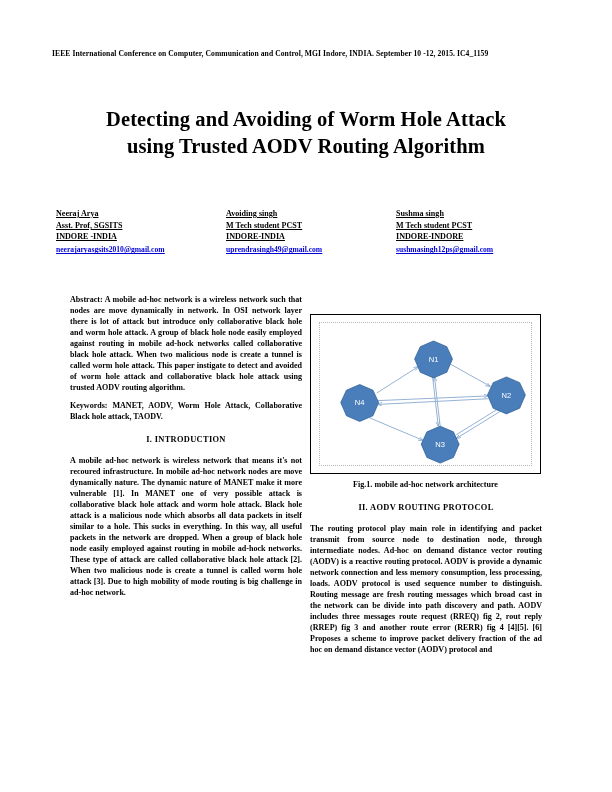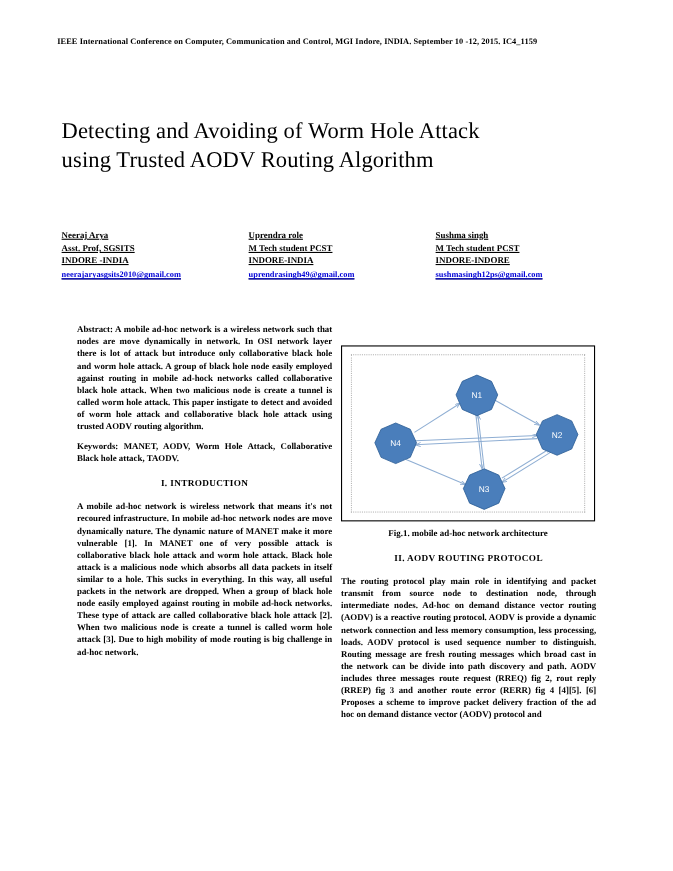--- a/index.html
+++ b/index.html
@@ -17,36 +17,37 @@
     height: 792px;
     background: #ffffff;
     overflow: hidden;
     box-sizing: border-box;
   }
 
   
   .running-header {
     position: absolute;
     left: 52px;
-    top: 32px;
+    top: 48px;
     width: 512px;
     font-size: 7.6px;
     font-weight: bold;
     line-height: 1.55;
     letter-spacing: 0.01em;
   }
 
   
   .paper-title {
     position: absolute;
     left: 56px;
     top: 106px;
     width: 500px;
+    text-align: center;
     font-size: 20.5px;
-    font-weight: normal;
+    font-weight: bold;
     line-height: 1.33;
     letter-spacing: 0.005em;
   }
 
   
   .authors {
     position: absolute;
     left: 56px;
     top: 208px;
     width: 500px;
@@ -145,21 +146,21 @@
   <div class="authors">
 
     <div class="author">
       <span class="aname">Neeraj Arya</span>
       <span class="aaffil">Asst. Prof, SGSITS</span>
       <span class="acity">INDORE -INDIA</span>
       <span class="aemail">neerajaryasgsits2010@gmail.com</span>
     </div>
 
     <div class="author">
-      <span class="aname">Uprendra role</span>
+      <span class="aname">Avoiding singh</span>
       <span class="aaffil">M Tech student PCST</span>
       <span class="acity">INDORE-INDIA</span>
       <span class="aemail">uprendrasingh49@gmail.com</span>
     </div>
 
     <div class="author">
       <span class="aname">Sushma singh</span>
       <span class="aaffil">M Tech student PCST</span>
       <span class="acity">INDORE-INDORE</span>
       <span class="aemail">sushmasingh12ps@gmail.com</span>

